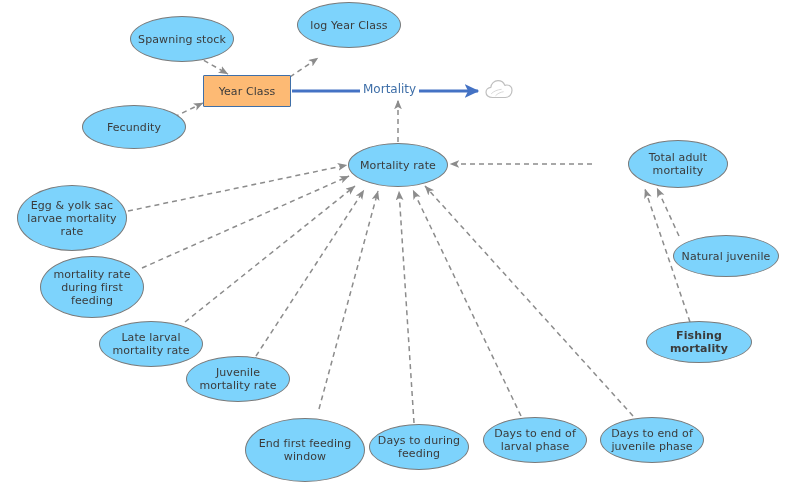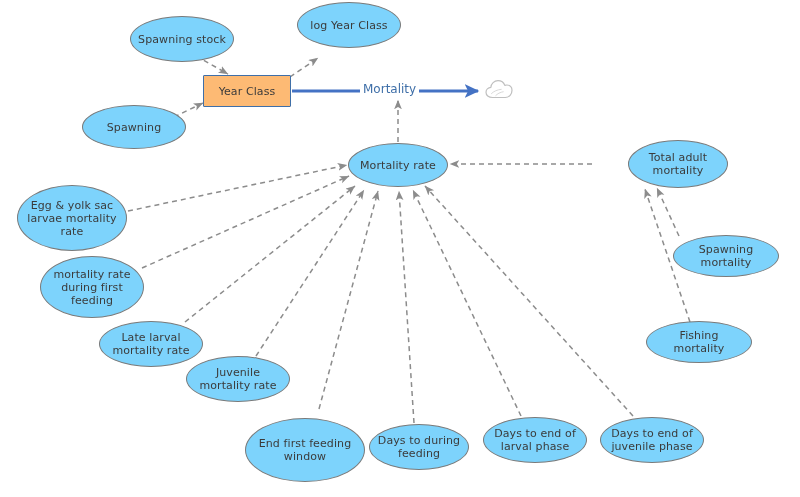--- a/index.html
+++ b/index.html
@@ -118,33 +118,33 @@
       <div class="node ellipse" style="left: 130px; top: 16px; width: 104px; height: 46px;">
         <span class="label">Spawning stock</span>
       </div>
       <div class="node ellipse" style="left: 297px; top: 2px; width: 104px; height: 46px;">
         <span class="label">log Year Class</span>
       </div>
       <div class="node rect" style="left: 203px; top: 75px; width: 88px; height: 32px;">
         <span class="label">Year Class</span>
       </div>
       <div class="node ellipse" style="left: 82px; top: 105px; width: 104px; height: 44px;">
-        <span class="label">Spawning</span>
+        <span class="label">Fecundity</span>
       </div>
       <div class="node ellipse" style="left: 348px; top: 143px; width: 100px; height: 44px;">
         <span class="label">Mortality rate</span>
       </div>
       <div class="node ellipse" style="left: 628px; top: 140px; width: 100px; height: 48px;">
         <span class="label">Total adult
 mortality</span>
       </div>
       <div class="node ellipse" style="left: 673px; top: 235px; width: 106px; height: 42px;">
-        <span class="label">Spawning mortality</span>
+        <span class="label">Natural juvenile</span>
       </div>
-      <div class="node ellipse" style="left: 646px; top: 321px; width: 106px; height: 42px;">
+      <div class="node ellipse" style="left: 646px; top: 321px; width: 106px; height: 42px; font-weight: bold;">
         <span class="label">Fishing mortality</span>
       </div>
       <div class="node ellipse" style="left: 17px; top: 185px; width: 110px; height: 66px;">
         <span class="label">Egg &amp; yolk sac
 larvae mortality
 rate</span>
       </div>
       <div class="node ellipse" style="left: 40px; top: 256px; width: 104px; height: 62px;">
         <span class="label">mortality rate
 during first

